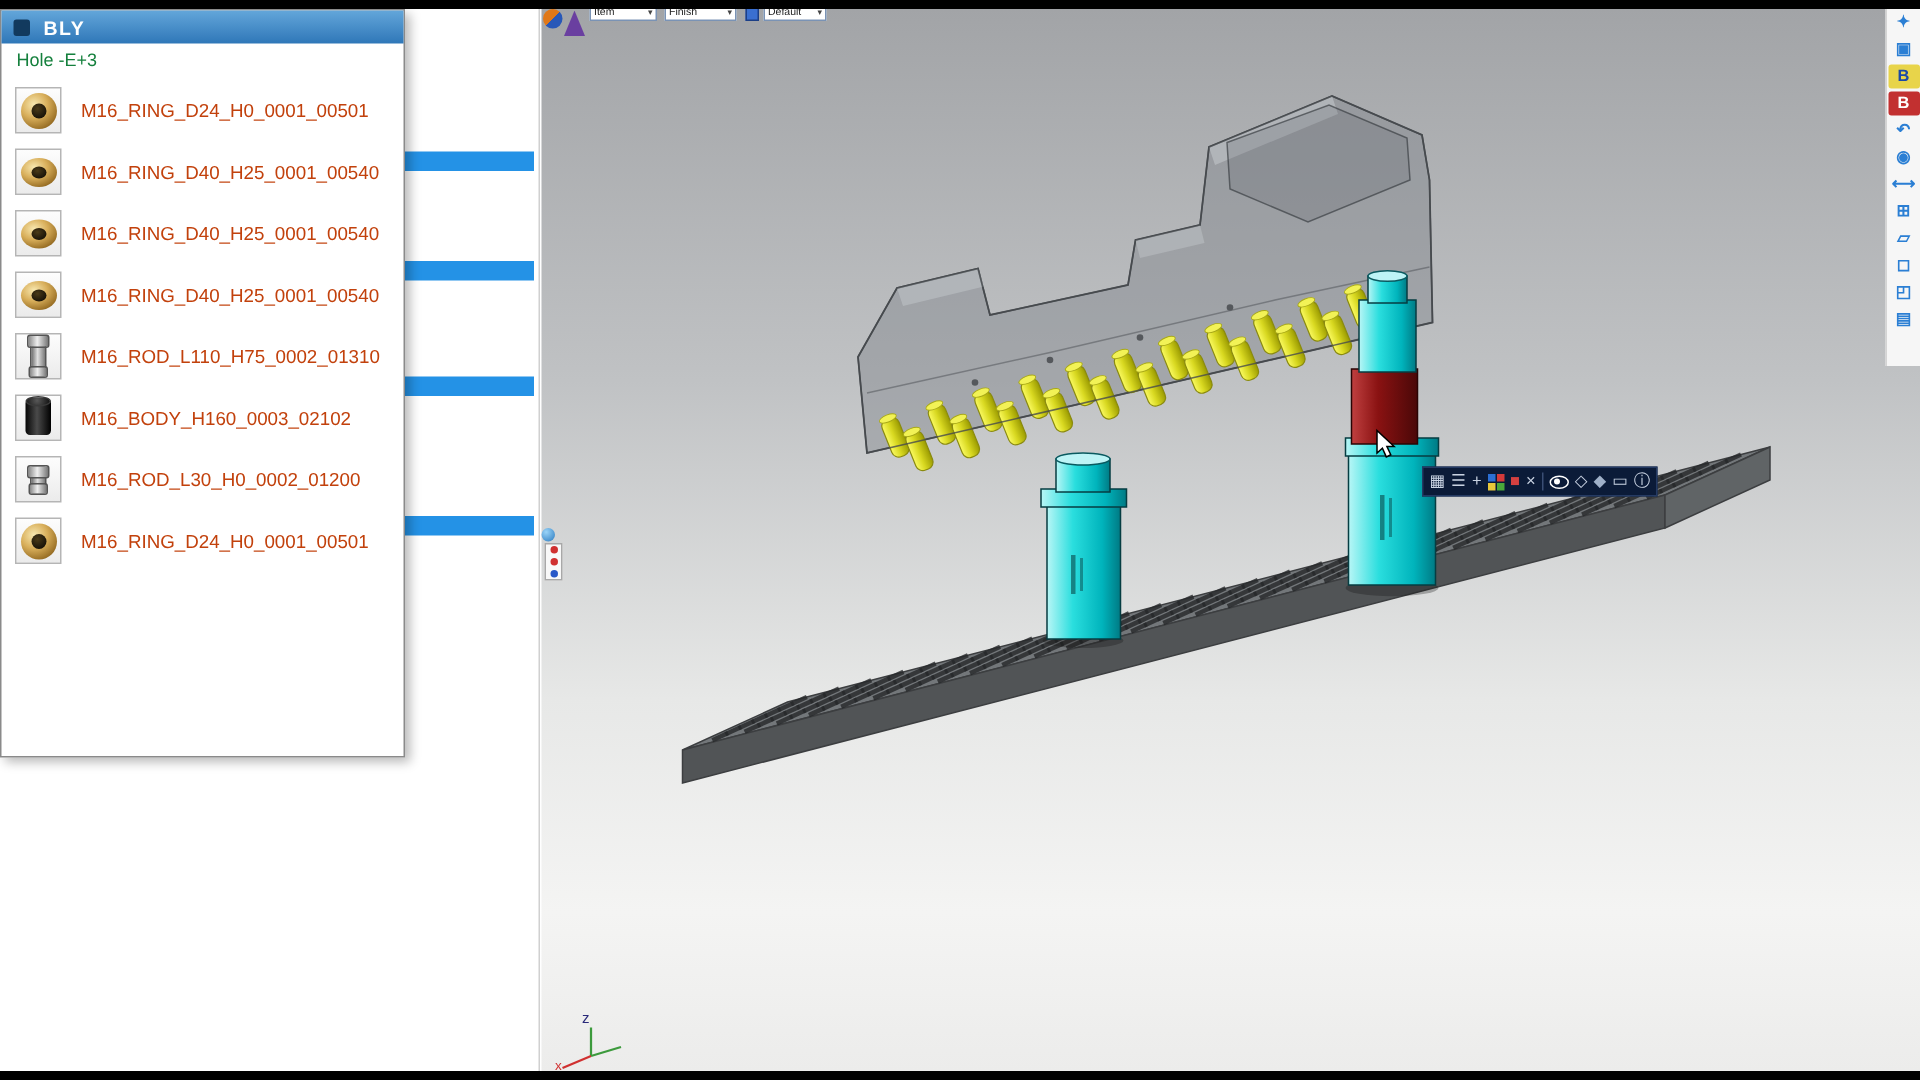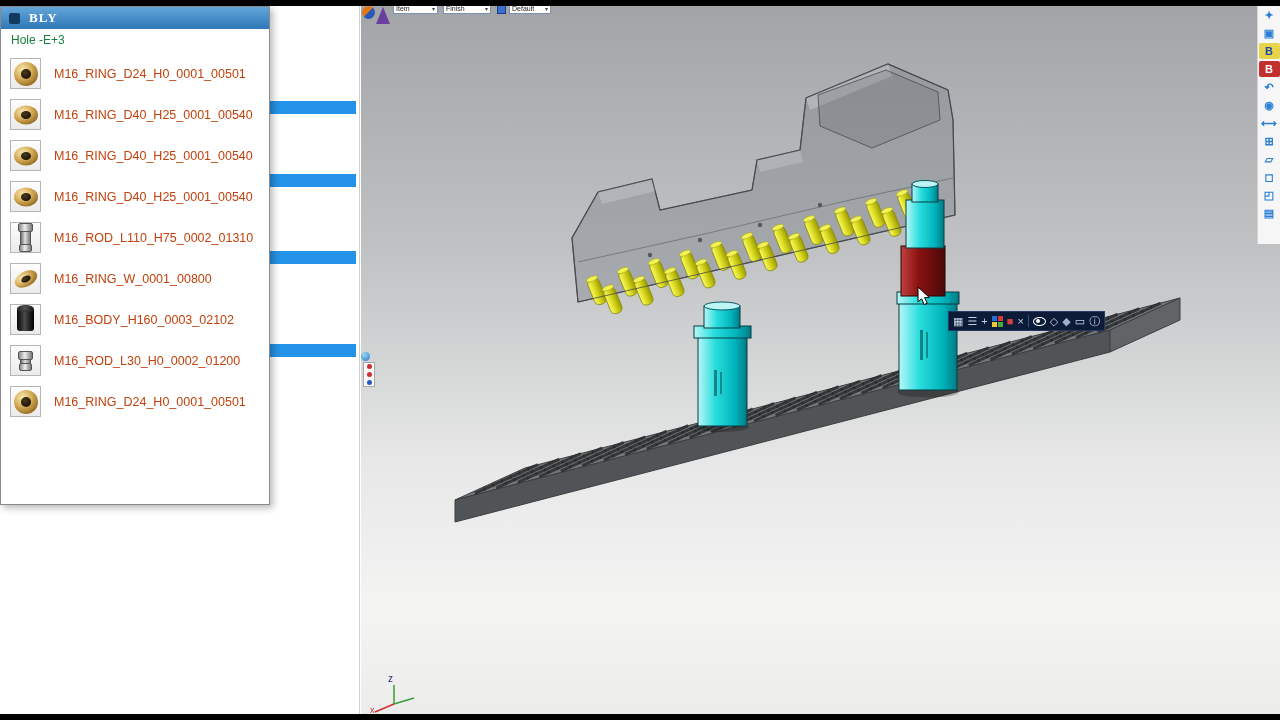--- a/index.html
+++ b/index.html
@@ -14,21 +14,21 @@
   .left-panel{position:absolute;left:0;top:6px;width:360px;height:708px;
               background:#fff;border-right:1px solid #d0d0d0;box-sizing:border-box;}
   .sel-bar{position:absolute;left:0;width:356px;height:13px;background:#2492e6;}
 
   
   .popup{position:absolute;left:0;top:6px;width:270px;height:499px;background:#fff;
          border:1px solid #8a8a8a;box-shadow:3px 3px 7px rgba(0,0,0,.28);z-index:10;
          box-sizing:border-box;}
   .popup-header{height:22px;background:linear-gradient(180deg,#63a6da,#2f77b8);
         color:#fff;font-weight:bold;font-size:13px;display:flex;align-items:center;
-        padding-left:8px;gap:9px;letter-spacing:1px;font-family:Liberation Serif, serif;}
+        padding-left:8px;gap:9px;letter-spacing:1px;}
   .hdr-ic{width:11px;height:11px;background:#123a5e;border-radius:2px;flex:none;}
   .popup-sub{height:22px;display:flex;align-items:center;padding-left:10px;
         font-size:12px;color:#15803d;}
   .plist{position:absolute;top:46px;left:0;right:0;bottom:2px;overflow:hidden;}
   .prow{display:flex;align-items:center;height:41px;padding-left:9px;gap:13px;}
   .pic-box{width:31px;height:31px;border:1px solid #b5b5b5;box-sizing:border-box;
         background:linear-gradient(180deg,#fdfdfd,#ebebeb);
         display:flex;align-items:center;justify-content:center;flex:none;}
   .plabel{font-size:12.5px;color:#c2410c;white-space:nowrap;}
 
@@ -137,26 +137,20 @@
         <span class="pic-box">
           <span class="ring flat"></span>
         </span>
         <span class="plabel">M16_RING_D40_H25_0001_00540</span>
       </div>
       <div class="prow">
         <span class="pic-box">
           <span class="rod"></span>
         </span>
         <span class="plabel">M16_ROD_L110_H75_0002_01310</span>
-      </div>
-      <div class="prow">
-        <span class="pic-box">
-          <span class="ring tilt"></span>
-        </span>
-        <span class="plabel">M16_RING_W_0001_00800</span>
       </div>
       <div class="prow">
         <span class="pic-box">
           <span class="body-ic tall"></span>
         </span>
         <span class="plabel">M16_BODY_H160_0003_02102</span>
       </div>
       <div class="prow">
         <span class="pic-box">
           <span class="rod small"></span>

